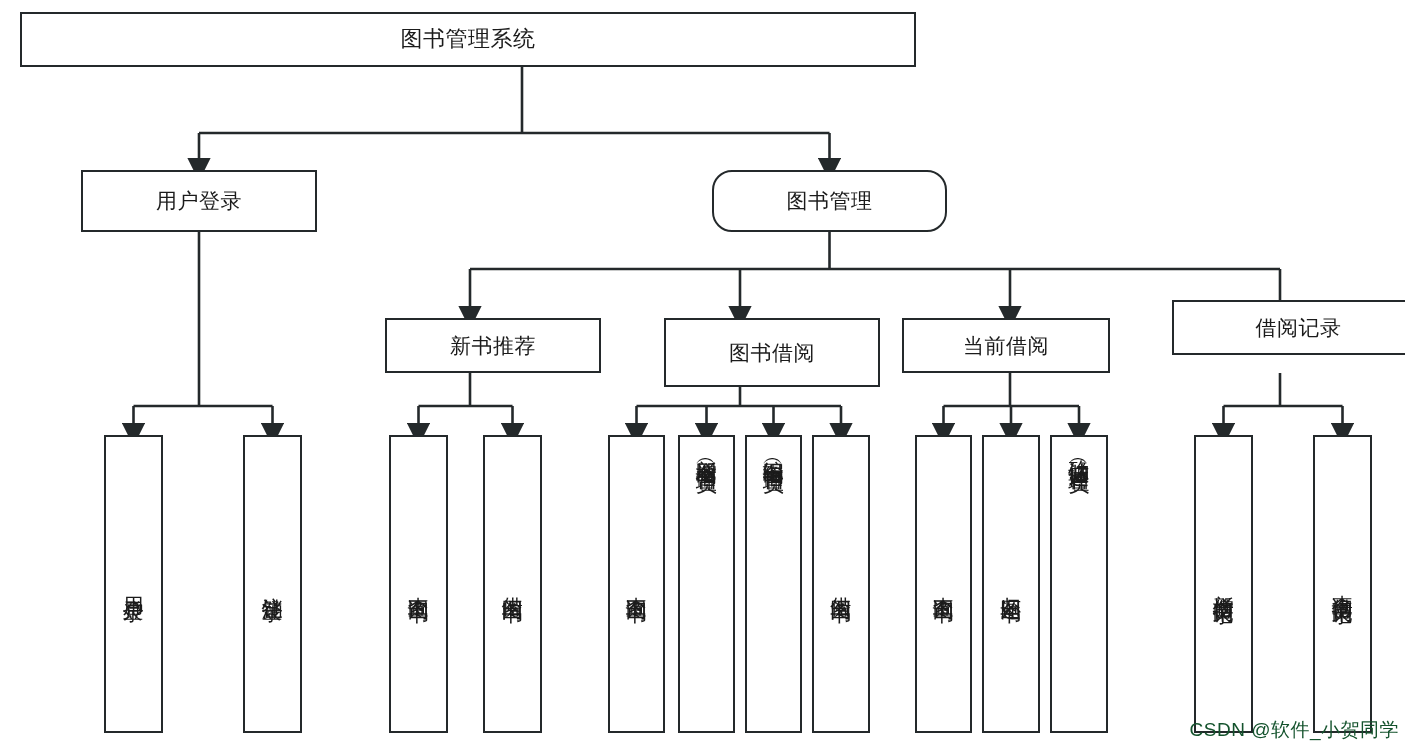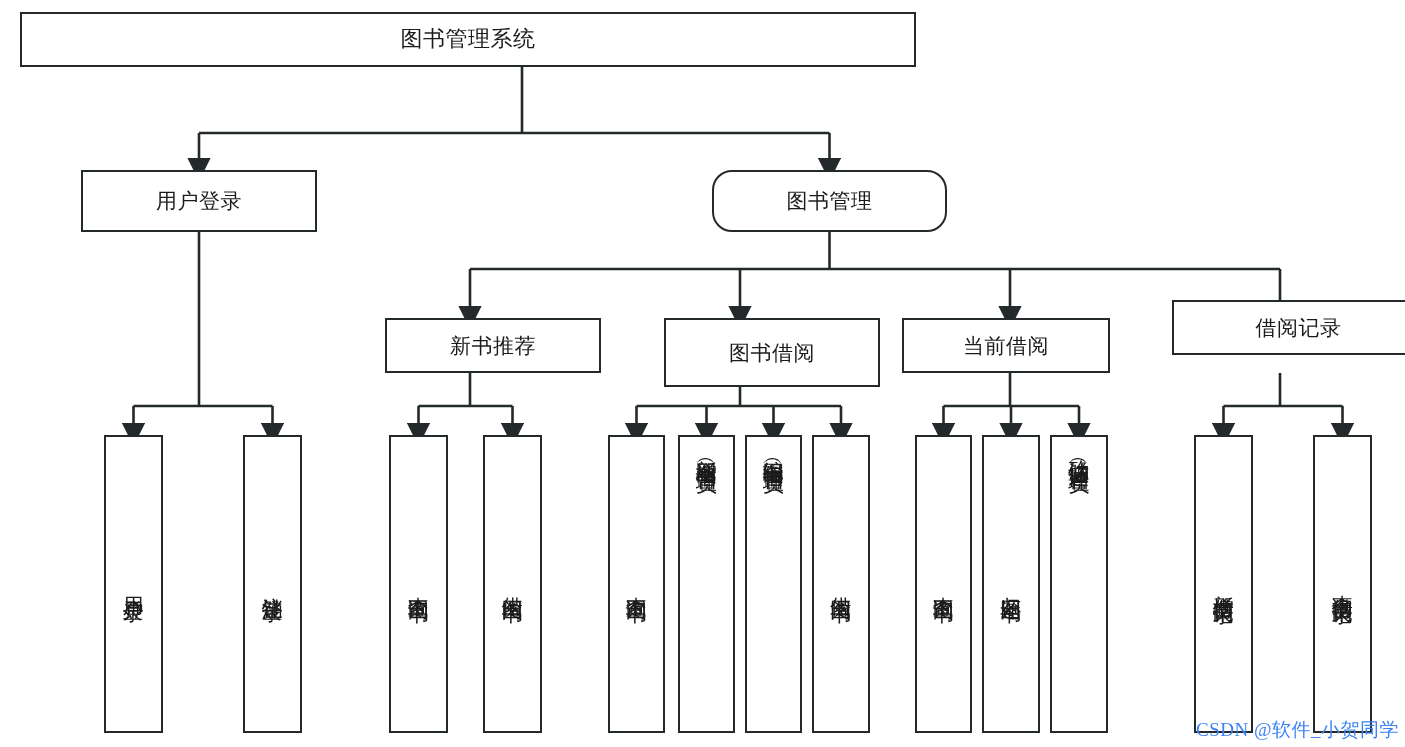--- a/index.html
+++ b/index.html
@@ -61,25 +61,25 @@
     font-size:21px;
     line-height:1.30;
     letter-spacing:2px;
     white-space:nowrap;
   }
   .watermark{
     position:absolute;
     right:6px;
     bottom:4px;
     font-size:19px;
-    color:#3b82f6;
+    color:#14532d;
     letter-spacing:0.5px;
     z-index:5;
     white-space:nowrap;
-    font-family:Liberation Serif, serif;
+    font-family:Liberation Sans, sans-serif;
   }
 </style>
 </head>
 <body>
 
 <div id="canvas">
 
   <svg id="edges" viewBox="0 0 1405 747" xmlns="http://www.w3.org/2000/svg">
     <defs>
       <marker id="arrow" markerWidth="9" markerHeight="9" refX="1.2" refY="4.5" orient="auto" markerUnits="strokeWidth">

